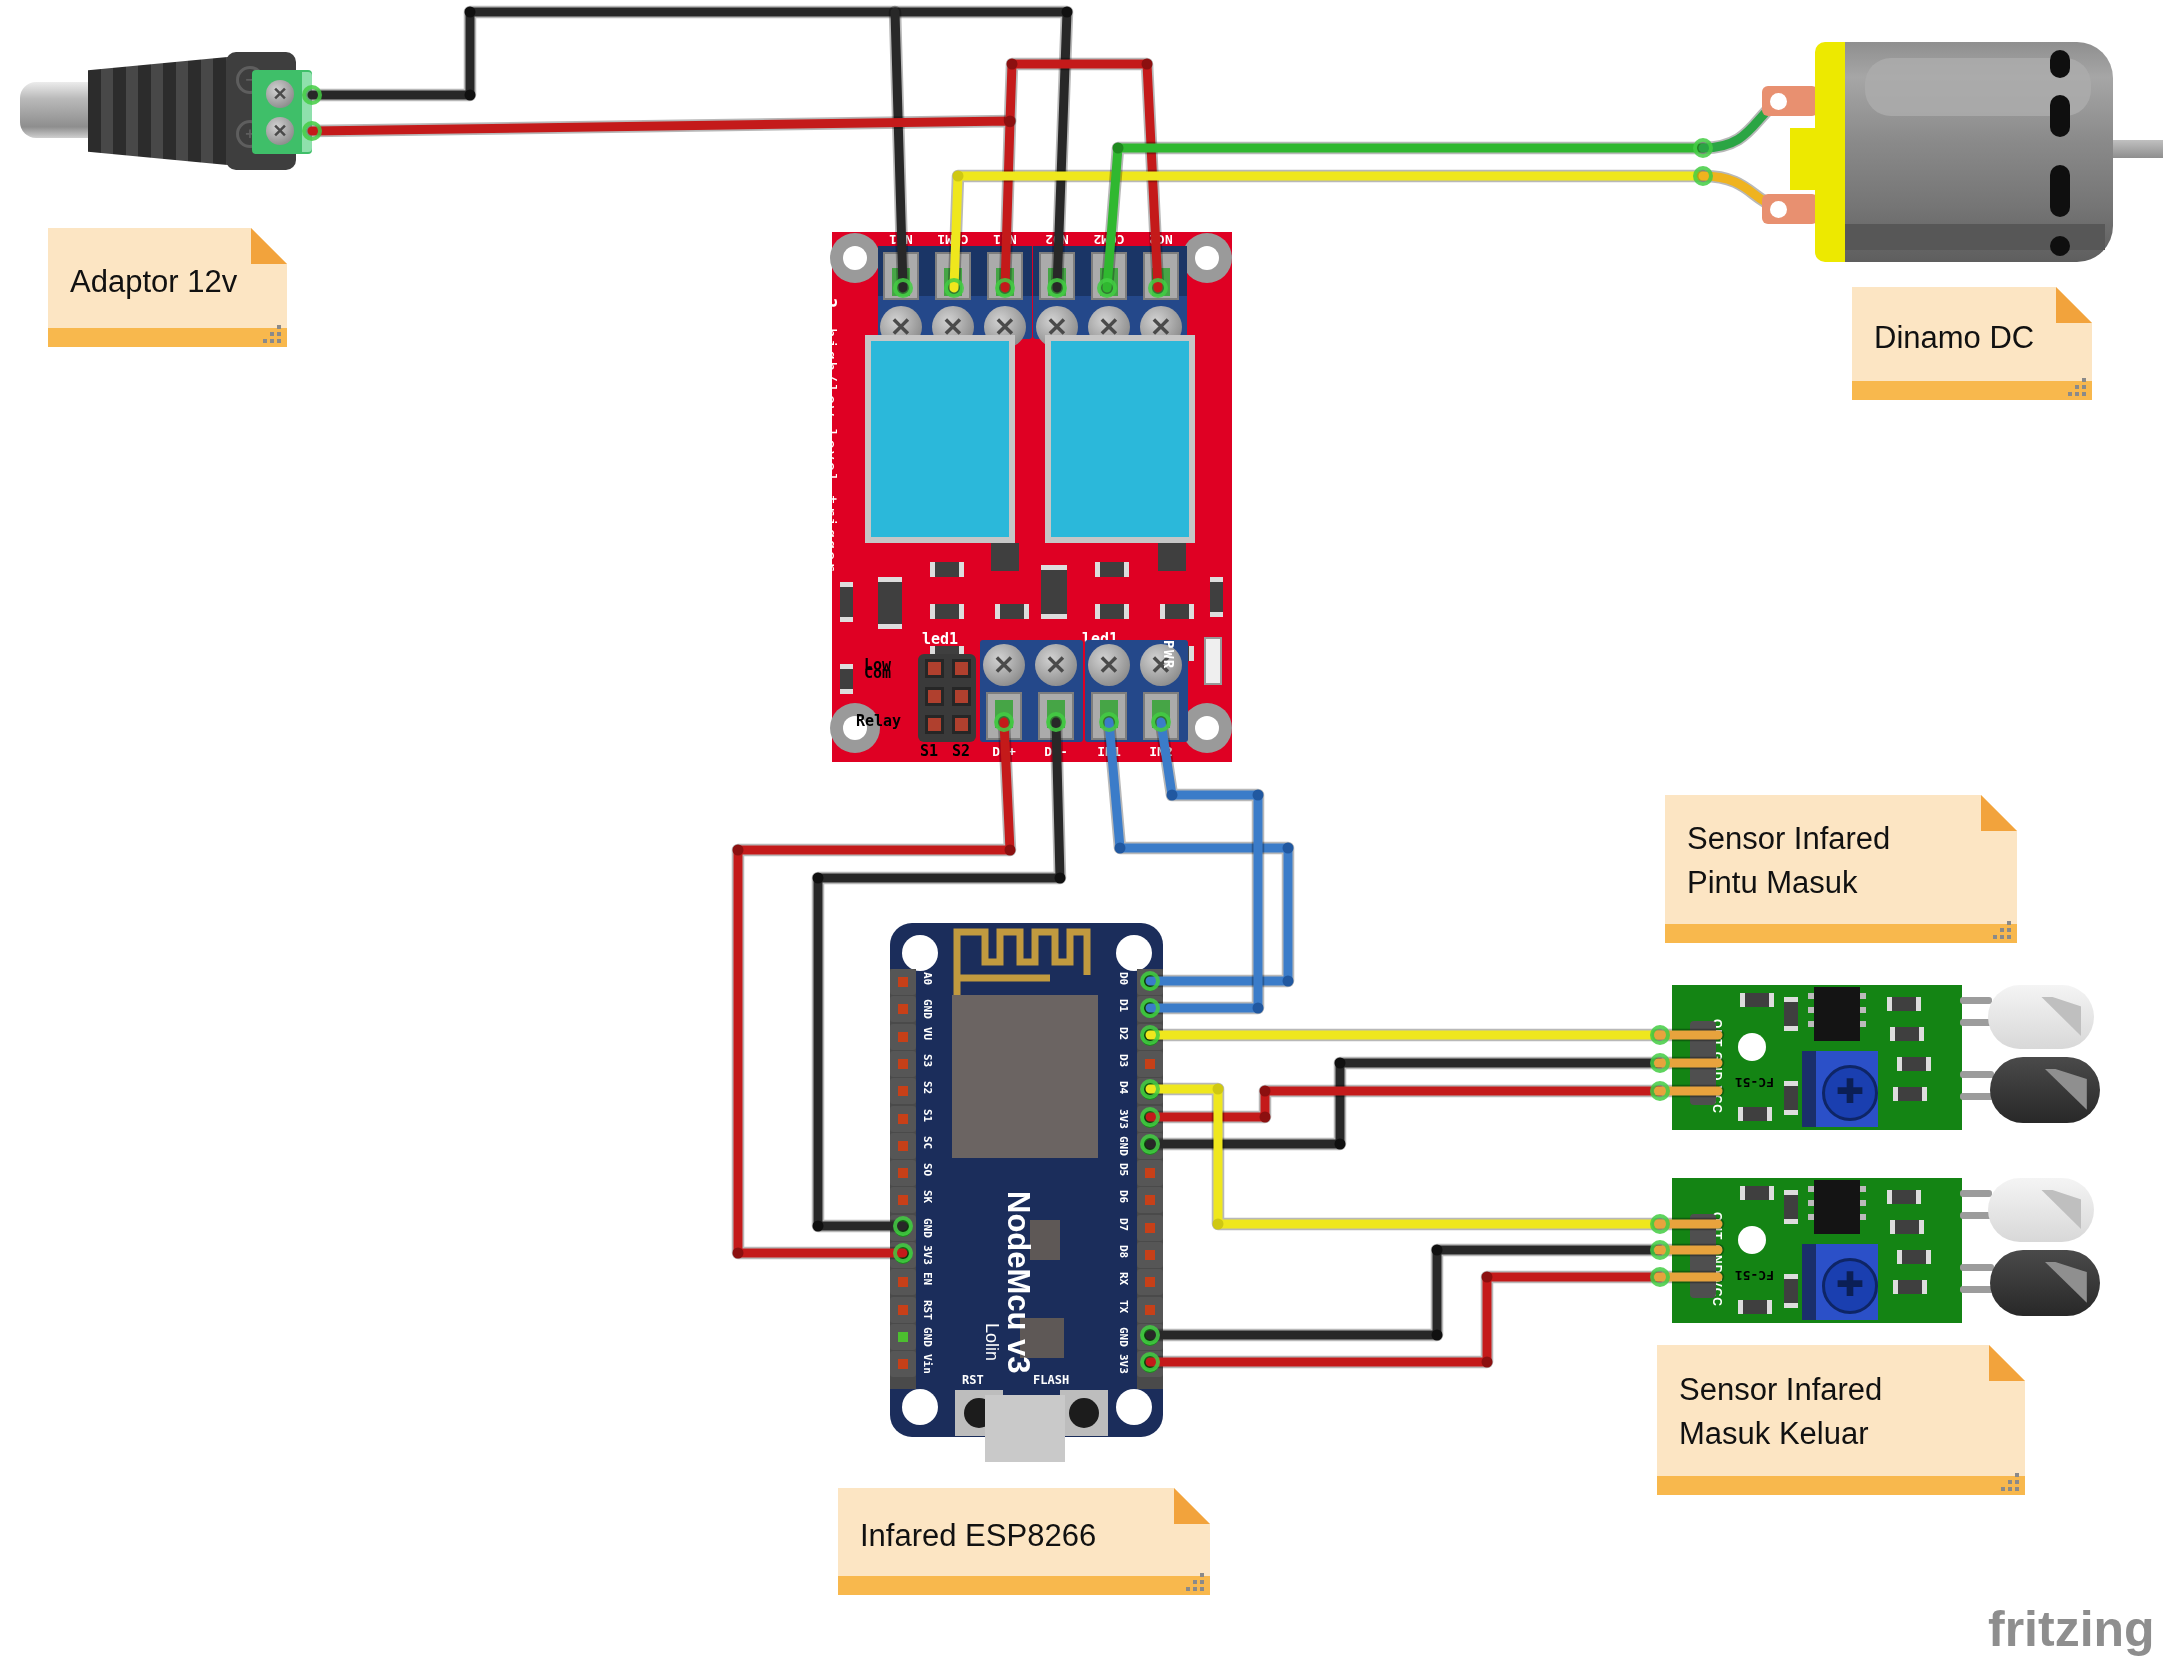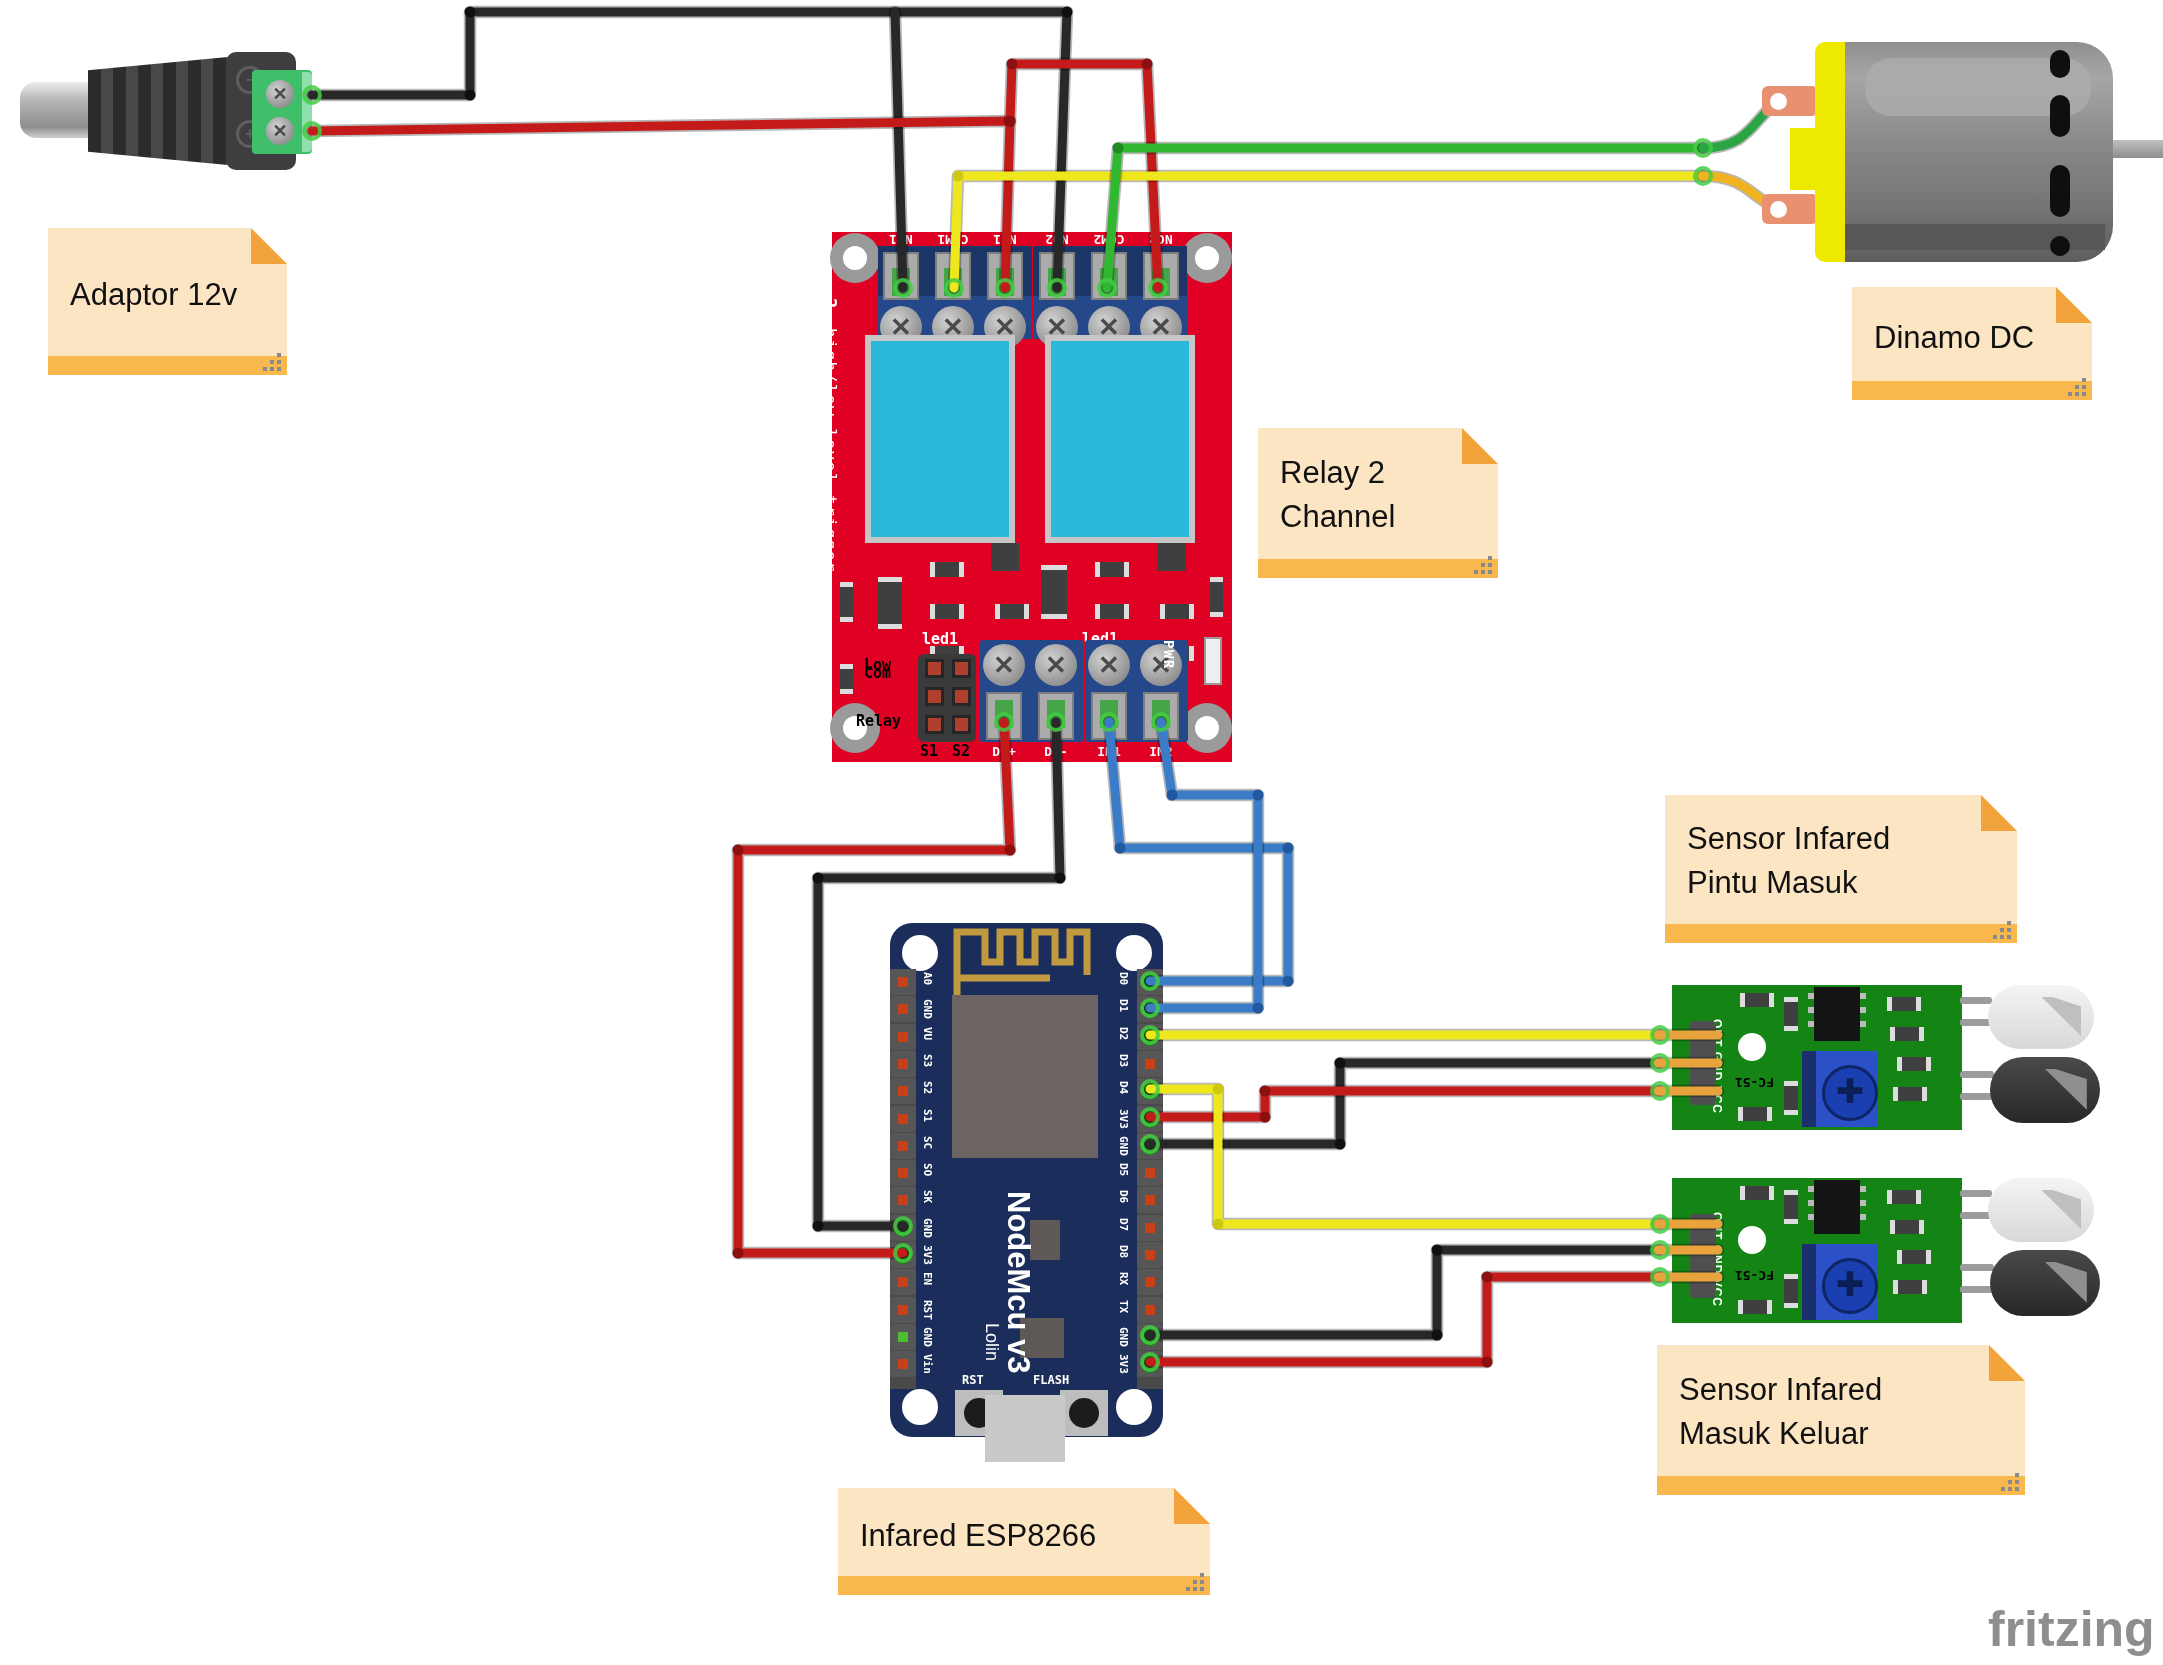--- a/index.html
+++ b/index.html
@@ -572,37 +572,28 @@
       <circle cx="1437" cy="1335" r="5.5" fill="#101010"></circle>
       <circle cx="1437" cy="1250" r="5.5" fill="#101010"></circle>
       <circle cx="1150" cy="1335" r="8" fill="none" stroke="#43CD43" stroke-width="4" opacity="0.85"></circle>
       <circle cx="1660" cy="1250" r="8" fill="none" stroke="#43CD43" stroke-width="4" opacity="0.85"></circle>
       <circle cx="1487" cy="1362" r="5.5" fill="#8C1010"></circle>
       <circle cx="1487" cy="1277" r="5.5" fill="#8C1010"></circle>
       <circle cx="1150" cy="1362" r="8" fill="none" stroke="#43CD43" stroke-width="4" opacity="0.85"></circle>
       <circle cx="1660" cy="1277" r="8" fill="none" stroke="#43CD43" stroke-width="4" opacity="0.85"></circle>
     </svg>
 
-  <div class="note" style="left:48px;top:228px;width:239px;height:147px;">
+  <div class="note" style="left:48px;top:228px;width:239px;height:119px;">
     <div class="note-text"><span>Adaptor 12v</span></div>
     <div class="note-strip">
         <div class="note-grip"></div>
       </div>
   </div>
   <div class="note" style="left:1852px;top:287px;width:240px;height:113px;">
     <div class="note-text"><span>Dinamo DC</span></div>
-    <div class="note-strip">
-        <div class="note-grip"></div>
-      </div>
-  </div>
-  <div class="note" style="left:1258px;top:428px;width:240px;height:150px;">
-    <div class="note-text">
-      <span>Relay 2</span><br>
-      <span>Channel</span>
-    </div>
     <div class="note-strip">
         <div class="note-grip"></div>
       </div>
   </div>
   <div class="note" style="left:1665px;top:795px;width:352px;height:148px;">
     <div class="note-text">
       <span>Sensor Infared</span><br>
       <span>Pintu Masuk</span>
     </div>
     <div class="note-strip">

